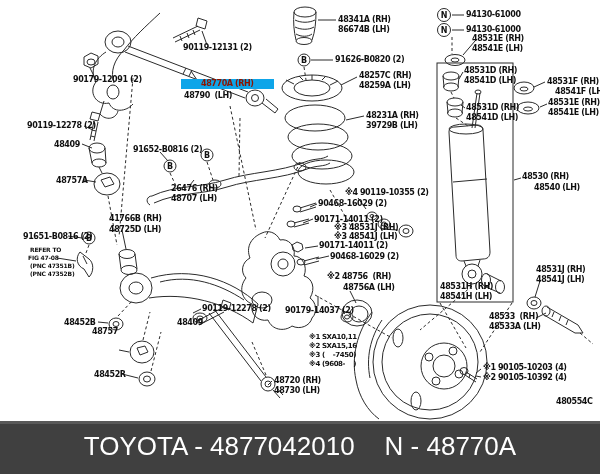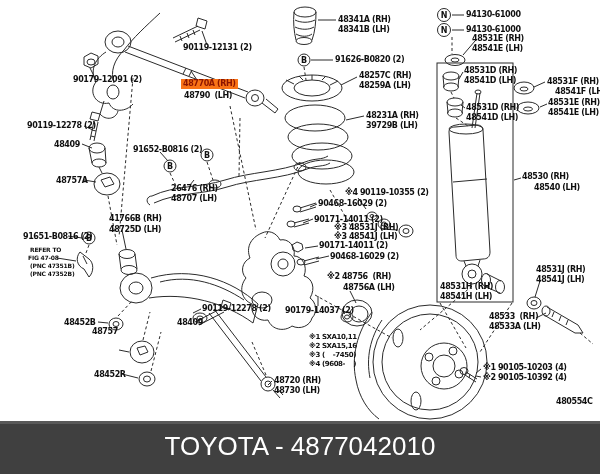--- a/index.html
+++ b/index.html
@@ -6,21 +6,21 @@
   #stage{position:relative;width:600px;height:474px;background:#ffffff;overflow:hidden;
          font-family:"DejaVu Sans",sans-serif;}
   svg line, svg path, svg ellipse, svg circle, svg rect{stroke:#2b2b2b;fill:none;stroke-width:1;}
   svg .dsh{stroke-dasharray:3 2.5;}
   svg .mkc{fill:#ffffff;}
   svg text.mk{font:bold 8px "DejaVu Sans",sans-serif;fill:#111;stroke:none;text-anchor:middle;}
   .lbl{position:absolute;font-weight:bold;font-size:8px;line-height:8px;letter-spacing:-0.4px;
        color:#101010;white-space:pre;}
   .lbl.sm{font-size:6px;line-height:7px;letter-spacing:-0.2px;}
   .lbl.note{font-size:7px;line-height:8px;}
-  .lbl.hl{background:#f97316;color:#8c1500;padding:1px 2px;}
+  .lbl.hl{background:#0ea5e9;color:#8c1500;padding:1px 20px;}
   .caption{position:absolute;left:0;top:421px;width:600px;height:65px;background:#404040;}
   .cap-top{height:3px;background:#595959;}
   .cap-bottom{position:absolute;bottom:0;left:0;width:100%;height:6px;background:#4c4c4c;}
   .cap-text{display:flex;justify-content:center;gap:30px;margin-top:7px;color:#ffffff;
             font-family:"Liberation Sans",sans-serif;font-size:26px;font-weight:400;}
 </style>
 </head>
 <body>
 
 <div id="stage">
@@ -318,21 +318,21 @@
       <line class="dsh" x1="580" y1="333" x2="593" y2="344"></line>
     </g>
   </svg>
 
   
   <div class="lbl" style="left:183px;top:44px">90119-12131 (2)</div>
   <div class="lbl" style="left:73px;top:76px">90179-12091 (2)</div>
   <div class="lbl hl" style="left:181px;top:79px">48770A (RH)</div>
   <div class="lbl" style="left:184px;top:92px">48790  (LH)</div>
   <div class="lbl" style="left:338px;top:16px">48341A (RH)</div>
-  <div class="lbl" style="left:338px;top:26px">48341B (LH)</div>
+  <div class="lbl" style="left:338px;top:26px">86674B (LH)</div>
   <div class="lbl" style="left:335px;top:56px">91626-B0820 (2)</div>
   <div class="lbl" style="left:359px;top:72px">48257C (RH)</div>
   <div class="lbl" style="left:359px;top:82px">48259A (LH)</div>
   <div class="lbl" style="left:366px;top:112px">48231A (RH)</div>
   <div class="lbl" style="left:366px;top:122px">39729B (LH)</div>
   <div class="lbl" style="left:466px;top:11px">94130-61000</div>
   <div class="lbl" style="left:466px;top:26px">94130-61000</div>
   <div class="lbl" style="left:472px;top:35px">48531E (RH)</div>
   <div class="lbl" style="left:472px;top:45px">48541E (LH)</div>
   <div class="lbl" style="left:464px;top:67px">48531D (RH)</div>
@@ -387,17 +387,18 @@
   <div class="lbl note" style="left:309px;top:333px">※1 SXA10,11</div>
   <div class="lbl note" style="left:309px;top:342px">※2 SXA15,16</div>
   <div class="lbl note" style="left:309px;top:351px">※3 (    -7450)</div>
   <div class="lbl note" style="left:309px;top:360px">※4 (9608-    )</div>
 
   
   <div class="caption">
     <div class="cap-top"></div>
     <div class="cap-text">
       <span>TOYOTA - 4877042010</span>
+      <span>N - 48770A</span>
     </div>
     <div class="cap-bottom"></div>
   </div>
 
 </div>
 
 </body></html>

